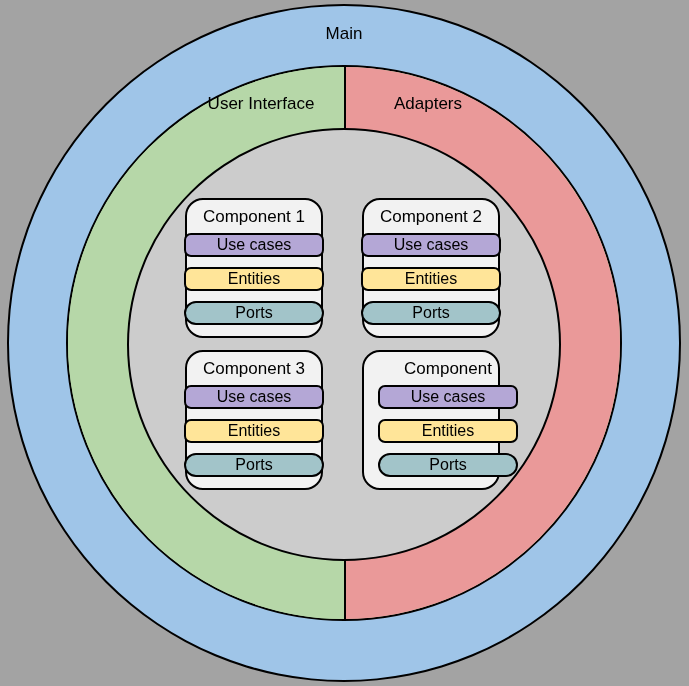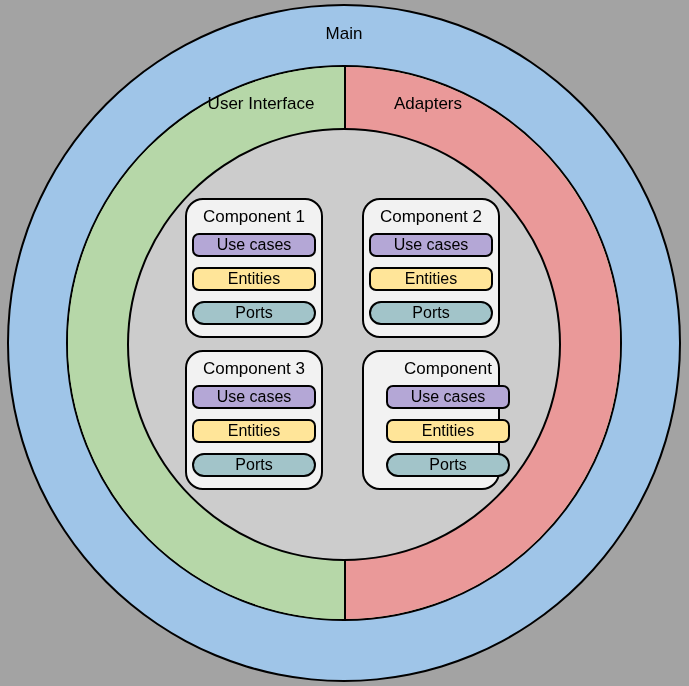--- a/index.html
+++ b/index.html
@@ -90,21 +90,21 @@
   .card-pos-3 { left: 185px; top: 350px; }
   .card-pos-4 { left: 362px; top: 350px; padding-left: 34px; }
   .card-title {
     font-size: 17px;
     height: 24px;
     line-height: 24px;
     margin-bottom: 4px;
     text-align: center;
   }
   .layer {
-    width: 124px;
+    width: 140px;
     height: 24px;
     box-sizing: border-box;
     border: 2px solid #000;
     border-radius: 7px;
     text-align: center;
     font-size: 16px;
     line-height: 20px;
     margin-bottom: 10px;
   }
   .layer-use-cases { background: #b4a7d6; }

